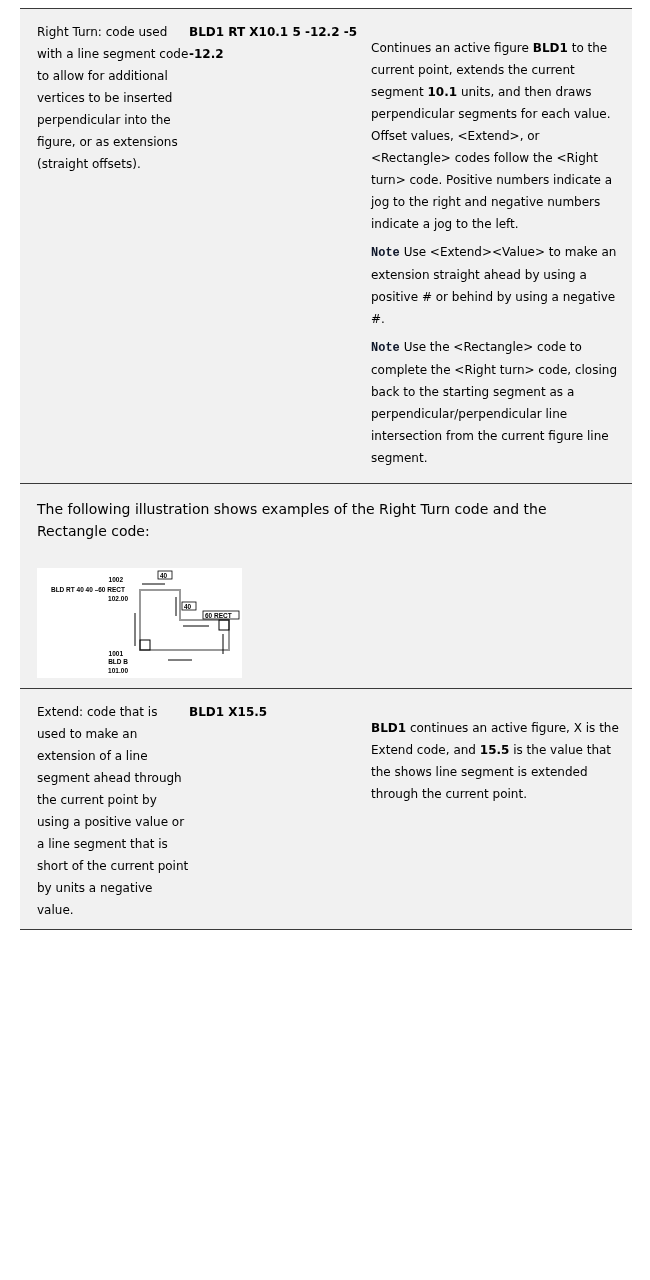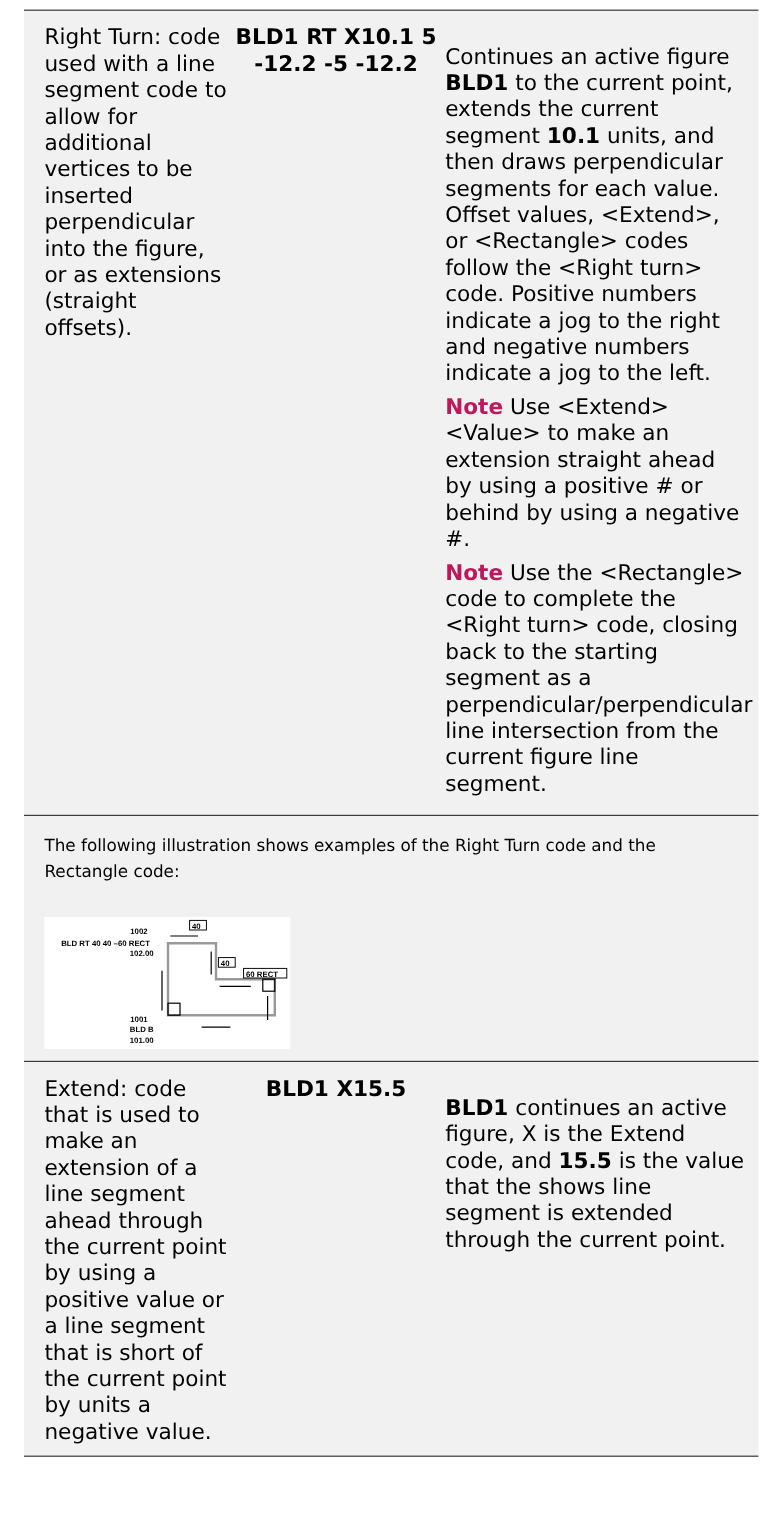--- a/index.html
+++ b/index.html
@@ -1,25 +1,25 @@
 <!DOCTYPE html>
 <html><head>
 <meta charset="utf-8">
 <style>
   html, body { margin:0; padding:0; background:#ffffff; }
   body { width:650px; height:1280px; overflow:hidden; position:relative;
          font-family:"DejaVu Sans", "Liberation Sans", sans-serif; color:#000; }
   .content { position:absolute; left:20px; top:8px; width:612px; background:#f1f1f1; }
   .rule { height:1px; background:#3a3a3a; width:612px; }
-  .row { display:flex; padding:12px 0 8px 17px; font-size:18px; line-height:22px; }
+  .row { display:flex; padding:12px 0 8px 17px; font-size:12px; line-height:22px; }
   .c1 { width:152px; }
-  .c2 { width:182px; font-weight:bold;text-align:center; }
+  .c2 { width:182px; font-weight:bold; }
   .c3 { width:250px;margin-top:16px; }
   .c3 p { margin:0 0 6px 0; }
-  .note { color:#be185d; font-weight:bold; }
+  .note { color:#0f172a; font-weight:bold;font-family:Liberation Mono, monospace; }
   .intro { padding:14px 17px 0 17px; font-size:14px; line-height:22px; }
   .fig { margin:26px 0 10px 17px; width:205px; height:110px; background:#fff; position:relative; }
   .fig svg { position:absolute; left:0; top:0; }
 </style>
 </head>
 <body>
 
 <div class="content">
   <div class="rule"></div>
 

